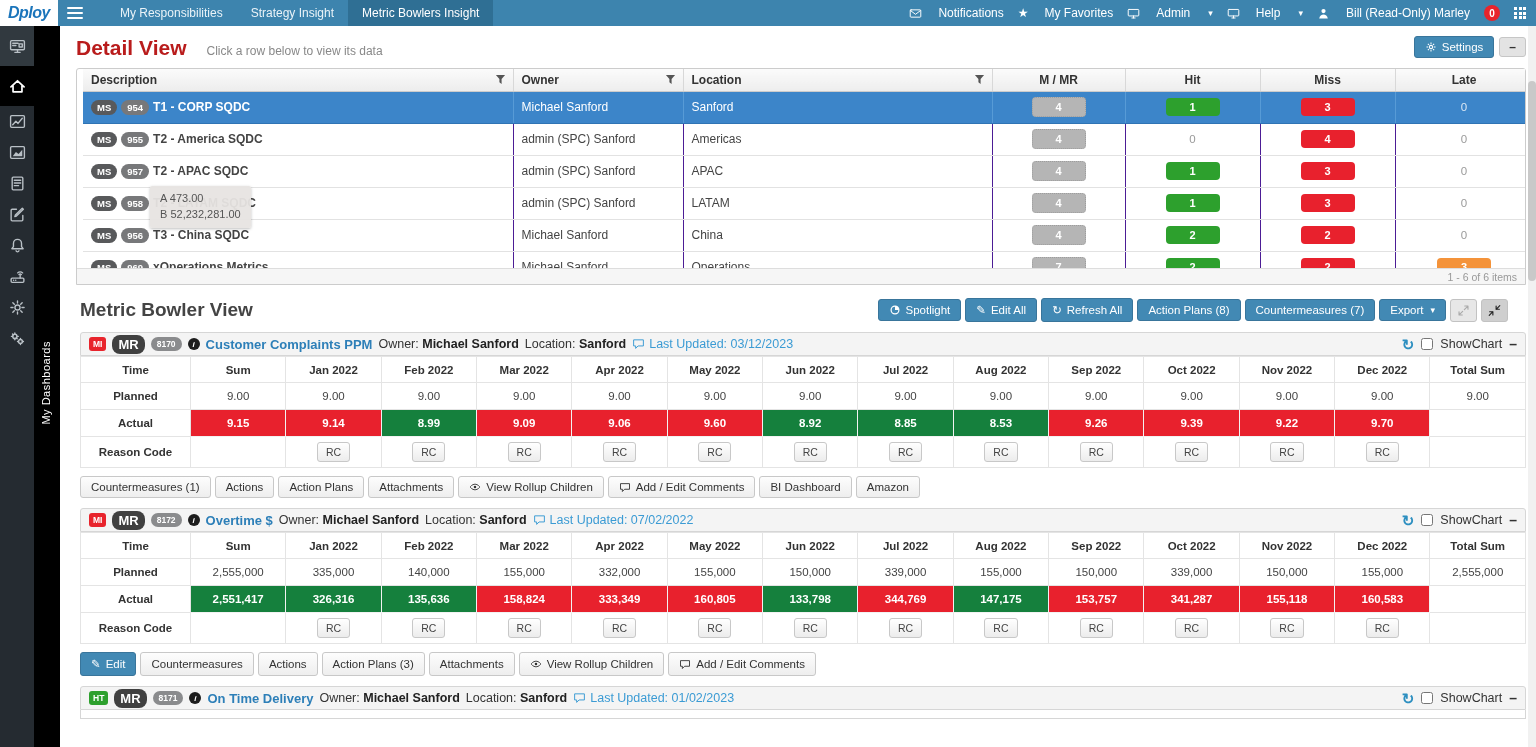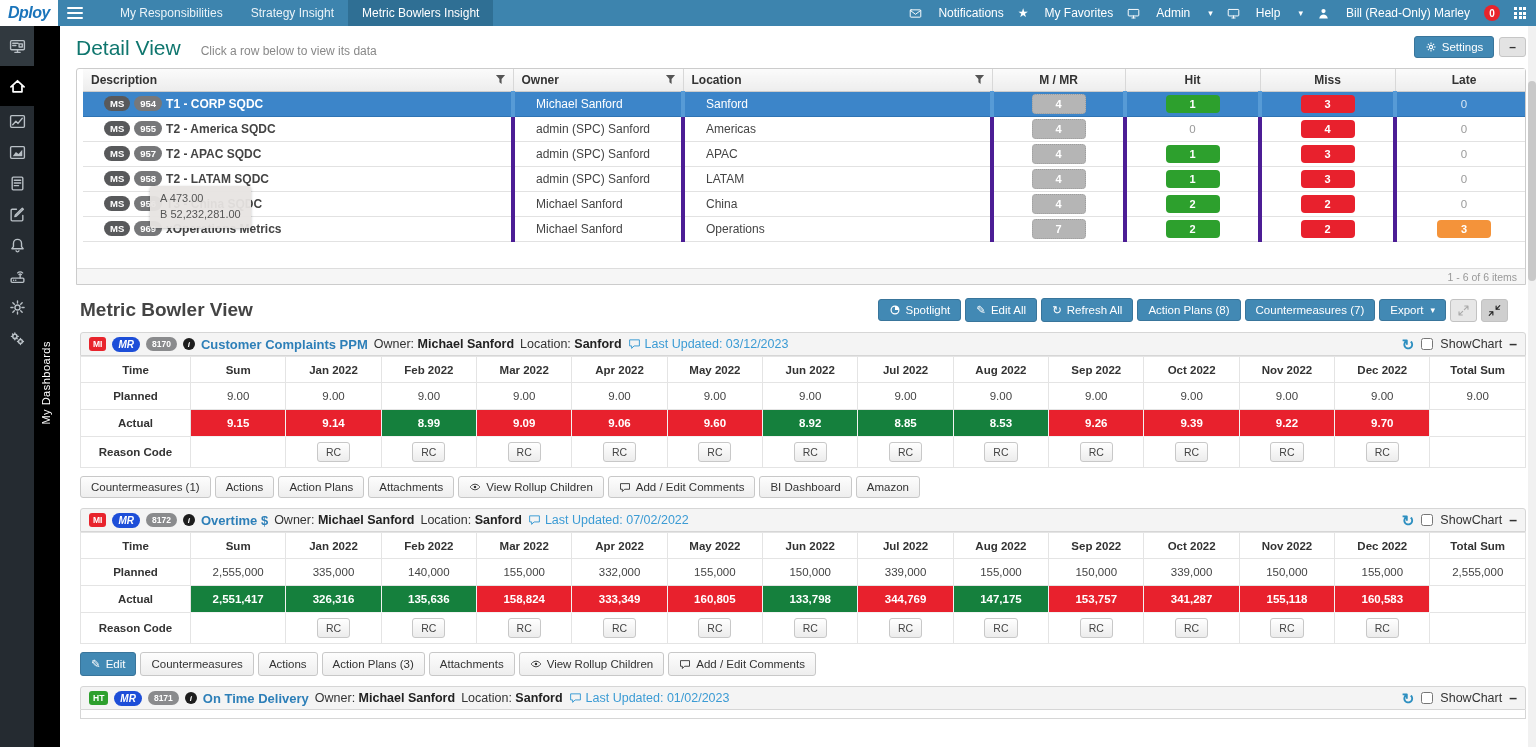--- a/index.html
+++ b/index.html
@@ -36,38 +36,38 @@
   .side-icon svg { width:17px; height:17px; stroke:#b9c0c6; fill:none; stroke-width:1.3;
     stroke-linecap:round; stroke-linejoin:round; }
   .side-icon.active svg { stroke:#fff; stroke-width:1.6; }
   .vlabel { position:absolute; left:40px; top:315px; color:#fff; font-size:11px;
     writing-mode:vertical-rl; transform:rotate(180deg); letter-spacing:0.5px; cursor:pointer; }
 
   
   .main { position:absolute; top:26px; left:60px; width:1476px; }
 
   .section-head { display:flex; align-items:flex-start; justify-content:space-between; padding:10px 10px 0 16px; }
-  .dv-title { font-size:21px; font-weight:normal; color:#0f766e; }
+  .dv-title { font-size:21px; font-weight:bold; color:#b91c1c; }
   .dv-sub { font-size:12px; color:#888; margin-left:20px; font-weight:normal; }
   .btn-blue { background:#4289b4; border:1px solid #39759b; color:#fff; font-size:11.5px;
     padding:4px 10px; border-radius:3px; cursor:pointer; display:inline-flex; align-items:center; gap:5px;
     font-family:"Liberation Sans",sans-serif; }
   .btn-mini { background:#e3e3e3; border:1px solid #c6c6c6; color:#333; font-weight:bold; font-size:12px;
     padding:3px 9px; border-radius:3px; cursor:pointer; margin-left:5px; line-height:1; }
 
   
   .dtable-wrap { margin:8px 10px 0 16px; border:1px solid #ccc; border-radius:3px 3px 0 0; }
   .dtable-clip { height:199px; overflow:hidden; }
   table.dtable { border-collapse:collapse; table-layout:fixed; width:1450px;margin-left:6px; }
   .dtable th { background:linear-gradient(#fbfbfb,#ededed); border-right:1px solid #d8d8d8; border-bottom:1px solid #ccc;
     font-size:12px; font-weight:600; color:#333; height:22px; text-align:left; padding:0 8px; position:relative; cursor:pointer; }
   .dtable th.center { text-align:center; }
   .funnel { position:absolute; right:7px; top:5px; }
-  .dtable td { border-right:4px solid #4c1d95; border-bottom:1px solid #e2e2e2; font-size:12px; color:#444;
-    height:25px; padding:0 21px; background:#fff; }
+  .dtable td { border-right:1px solid #4c1d95; border-bottom:1px solid #e2e2e2; font-size:12px; color:#444;
+    height:32px; padding:0 8px; background:#fff; }
   tr.drow { cursor:pointer; }
   tr.drow.selected td { background:#3c85c9; color:#fff; border-right-color:#579bd6; border-bottom-color:#2f74b4; }
   .pill { display:inline-block; color:#fff; font-size:9.5px; font-weight:bold; border-radius:9px;
     padding:2px 6px; margin-right:4px; vertical-align:middle; }
   .pill-ms { background:#58595b; }
   .pill-id { background:#77787a; }
   .desc-text { font-weight:600; vertical-align:middle; }
   td.c-num { text-align:center; }
   .vpill { display:inline-block; width:54px; padding:3px 0; border-radius:4px; font-size:11px;
     font-weight:bold; color:#fff; text-align:center; }
@@ -94,21 +94,21 @@
     color:#aaa; cursor:pointer; display:inline-flex; align-items:center; justify-content:center; }
   .tb-icon-btn.pressed { background:#cfcfcf; color:#222; }
   .tb-icon-btn svg { width:13px; height:13px; }
   .gsvg { width:12px; height:12px; vertical-align:-2px; }
 
   .metric-card { margin:10px 10px 0 20px; }
   .card-head { background:#f4f4f4; border:1px solid #d6d6d6; border-radius:3px 3px 0 0; height:24px;
     display:flex; align-items:center; padding:0 8px; gap:6px; font-size:12.5px; color:#333; }
   .b-sq { color:#fff; font-size:8.5px; font-weight:bold; border-radius:3px; padding:2px 4px; }
   .b-red { background:#e8242c; } .b-green { background:#2da02d; }
-  .b-pill { background:#1d4ed8; color:#fff; font-size:10px; font-weight:bold; border-radius:8px; padding:2px 6px;font-style:italic; }
+  .b-pill { background:#404040; color:#fff; font-size:13px; font-weight:bold; border-radius:8px; padding:2px 6px; }
   .b-idp { background:#8a8b8d; color:#fff; font-size:8.5px; font-weight:bold; border-radius:8px; padding:2px 6px; }
   .info-dot { width:12px; height:12px; border-radius:50%; background:#1d1d1d; color:#fff; font-size:8px;
     font-weight:bold; display:inline-flex; align-items:center; justify-content:center; cursor:pointer; font-style:italic; }
   .m-title { color:#2d7fb8; font-weight:bold; font-size:13px; cursor:pointer; }
   .m-meta b { color:#222; }
   .m-updated { color:#3b9bd4; cursor:pointer; display:inline-flex; align-items:center; gap:4px; }
   .m-updated svg { width:13px; height:13px; }
   .card-head-right { margin-left:auto; display:flex; align-items:center; gap:7px; }
   .refresh-ic { color:#2d8fc0; font-size:15px; font-weight:bold; cursor:pointer; line-height:1; }
   .showchart-cb { width:12px; height:12px; cursor:pointer; }

